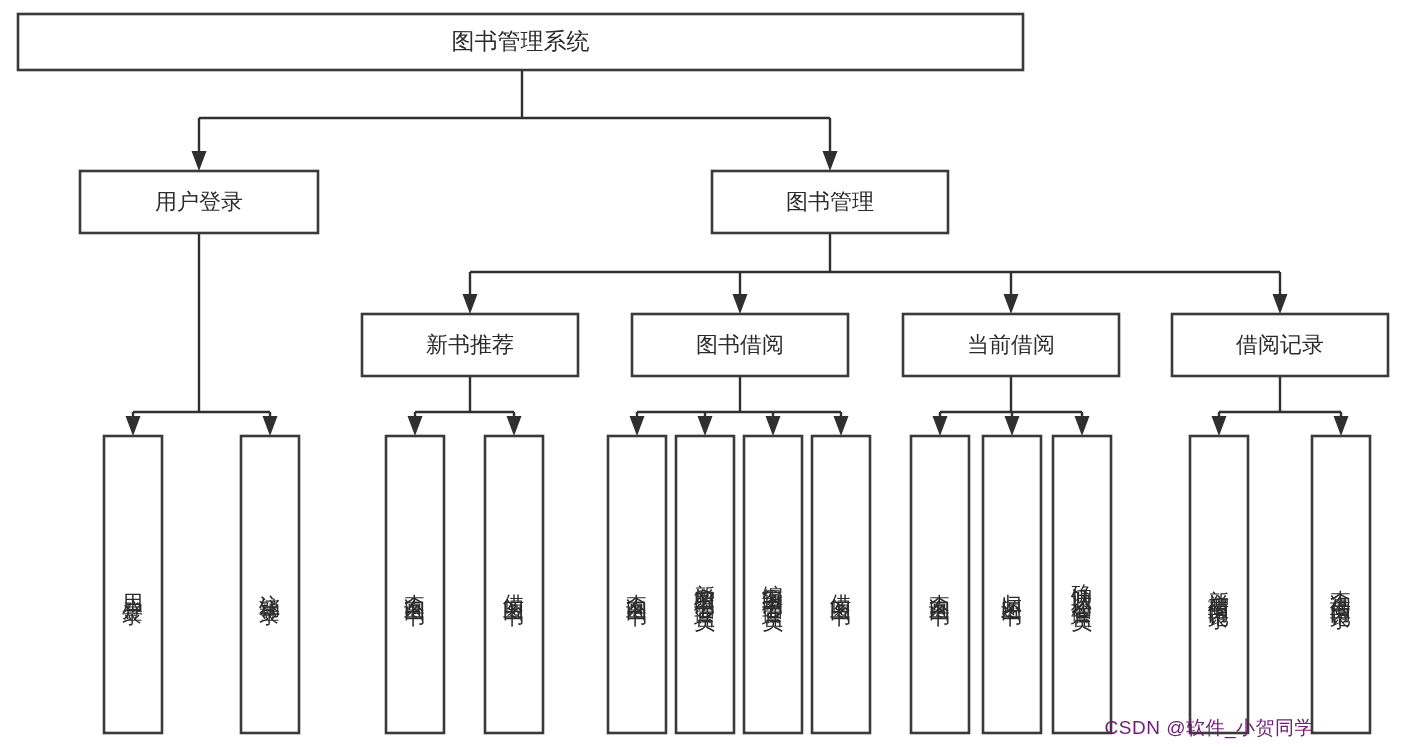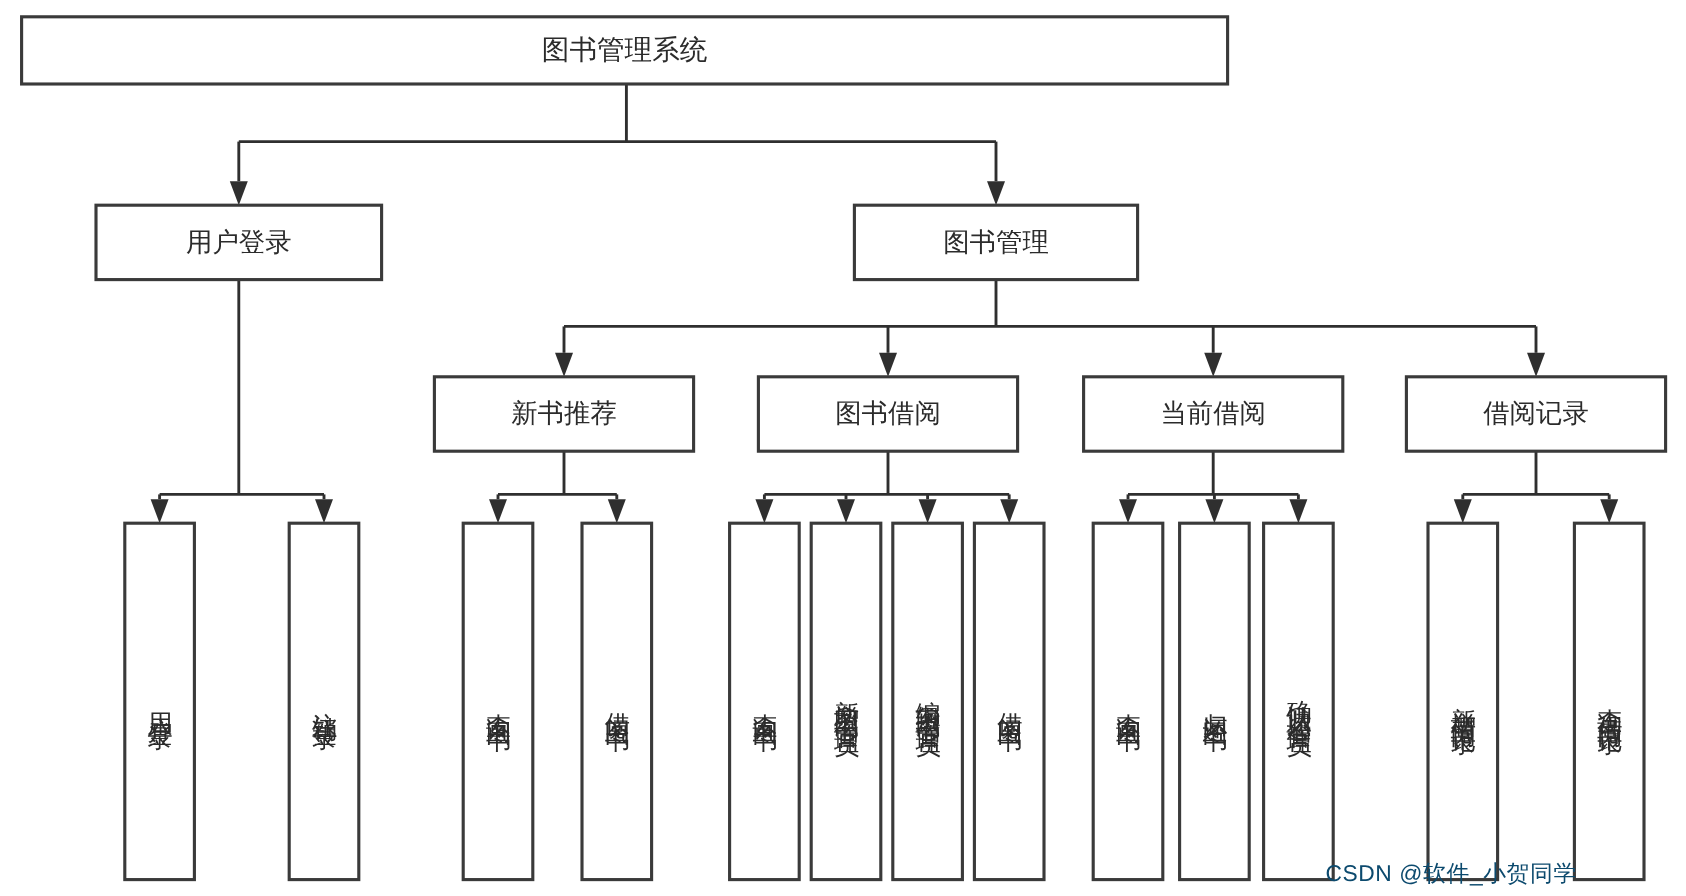--- a/index.html
+++ b/index.html
@@ -66,21 +66,21 @@
     align-items: center;
     justify-content: center;
     pointer-events: none;
   }
   .watermark {
     position: absolute;
     right: 8px;
     bottom: 6px;
     font-family: "Liberation Sans", "DejaVu Sans", sans-serif;
     font-size: 19px;
-    color: #0c4a6e;
+    color: #701a75;
     letter-spacing: 0.5px;
     white-space: nowrap;
     padding-left: 48px;
   }
 </style>
 </head>
 <body>
 
 <div id="diagram-root">
 

